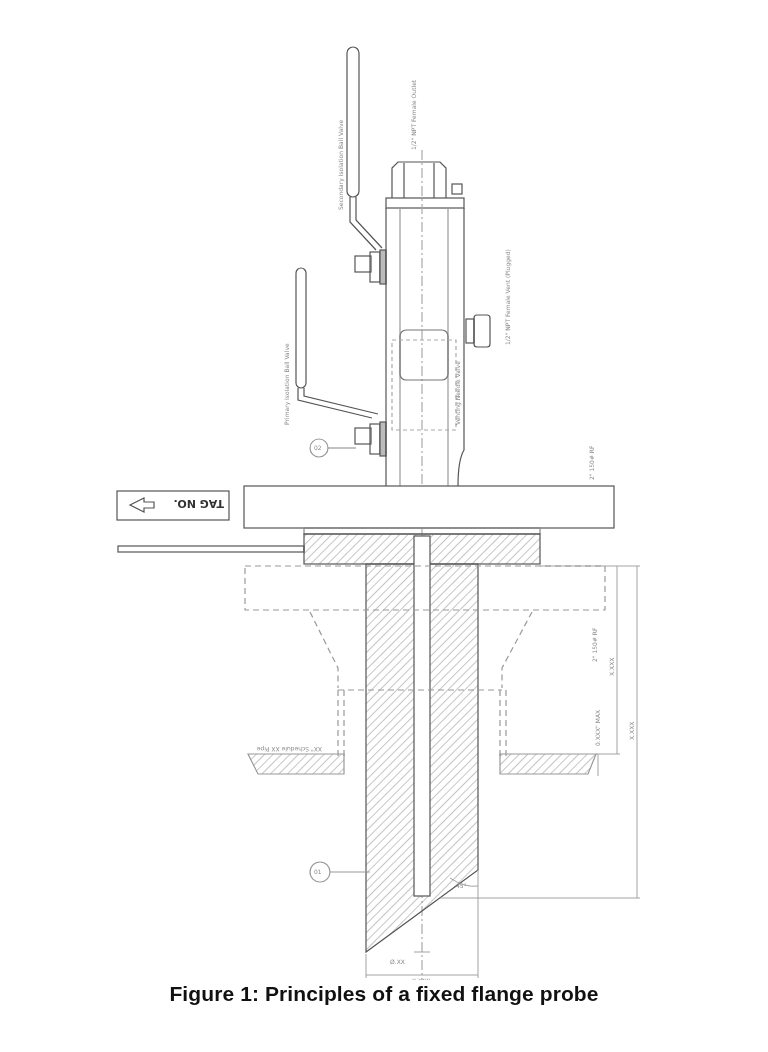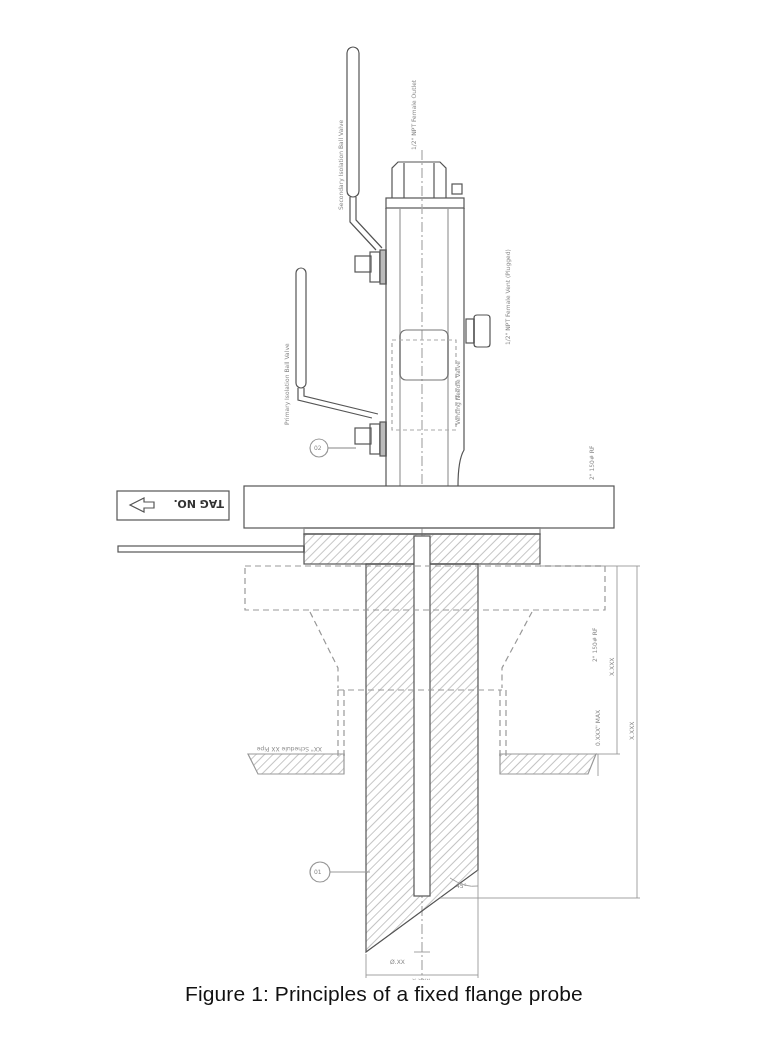--- a/index.html
+++ b/index.html
@@ -1,19 +1,19 @@
 <!DOCTYPE html>
 <html><head>
   <meta charset="utf-8">
   <style>
     html, body { margin: 0; padding: 0; background: #ffffff; }
     body { width: 768px; height: 1052px; position: relative; overflow: hidden; font-family: "DejaVu Sans", sans-serif; }
     #drawing { position: absolute; left: 0; top: 0; width: 768px; height: 980px; }
     .caption { position: absolute; left: 0; top: 982px; width: 768px; text-align: center;
-      font-family: "Liberation Sans", sans-serif; font-weight: normal; font-size: 21px; color: #111; letter-spacing: 0.1px; }
+      font-family: "Liberation Sans", sans-serif; font-weight: bold; font-size: 21px; color: #111; letter-spacing: 0.1px; }
     .lbl { font-family: "DejaVu Sans", sans-serif; font-size: 6px; fill: #8a8a8a; }
     .tag { font-family: "DejaVu Sans", sans-serif; font-size: 11px; fill: #333; font-weight: bold; }
   </style>
 </head>
 <body>
 
 <svg id="drawing" viewBox="0 0 768 980" xmlns="http://www.w3.org/2000/svg">
   <defs>
     <pattern id="hatch" patternUnits="userSpaceOnUse" width="6" height="6" patternTransform="rotate(45)">
       <line x1="0" y1="0" x2="0" y2="6" stroke="#8c8c8c" stroke-width="1"></line>

